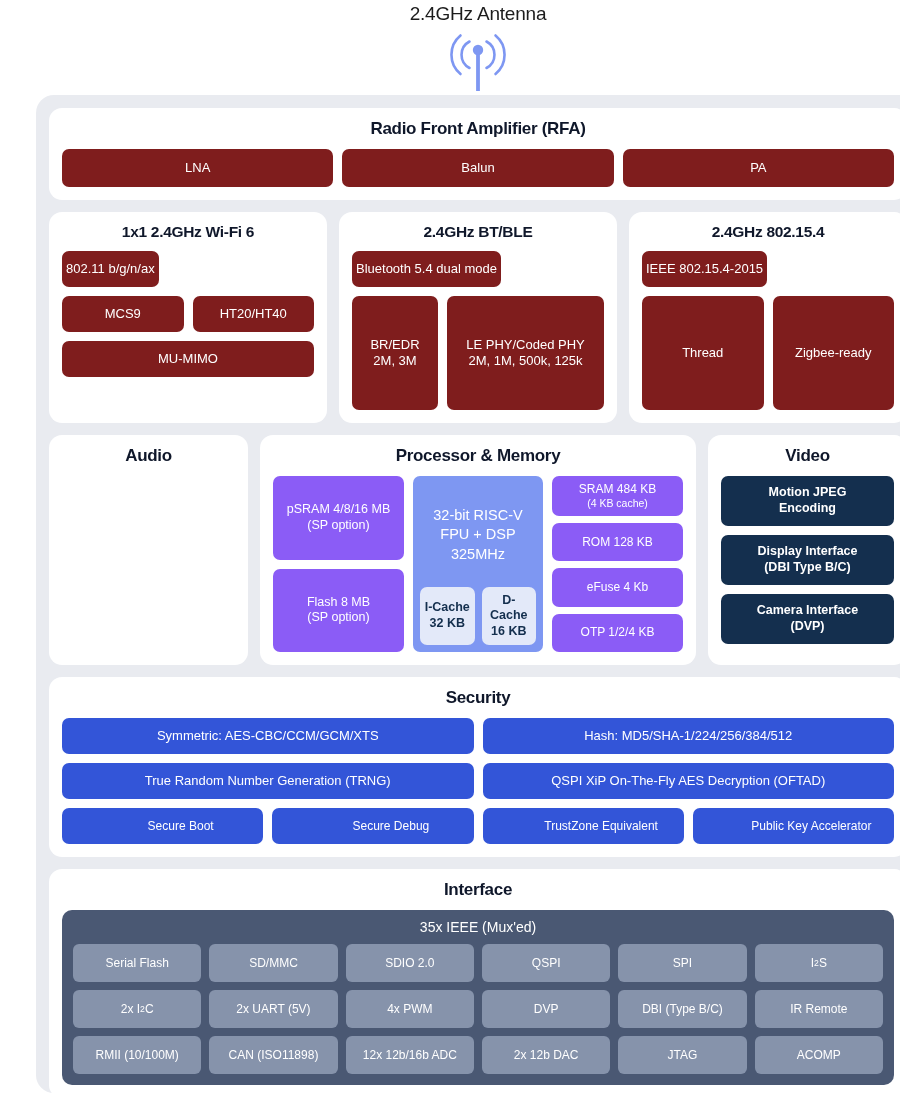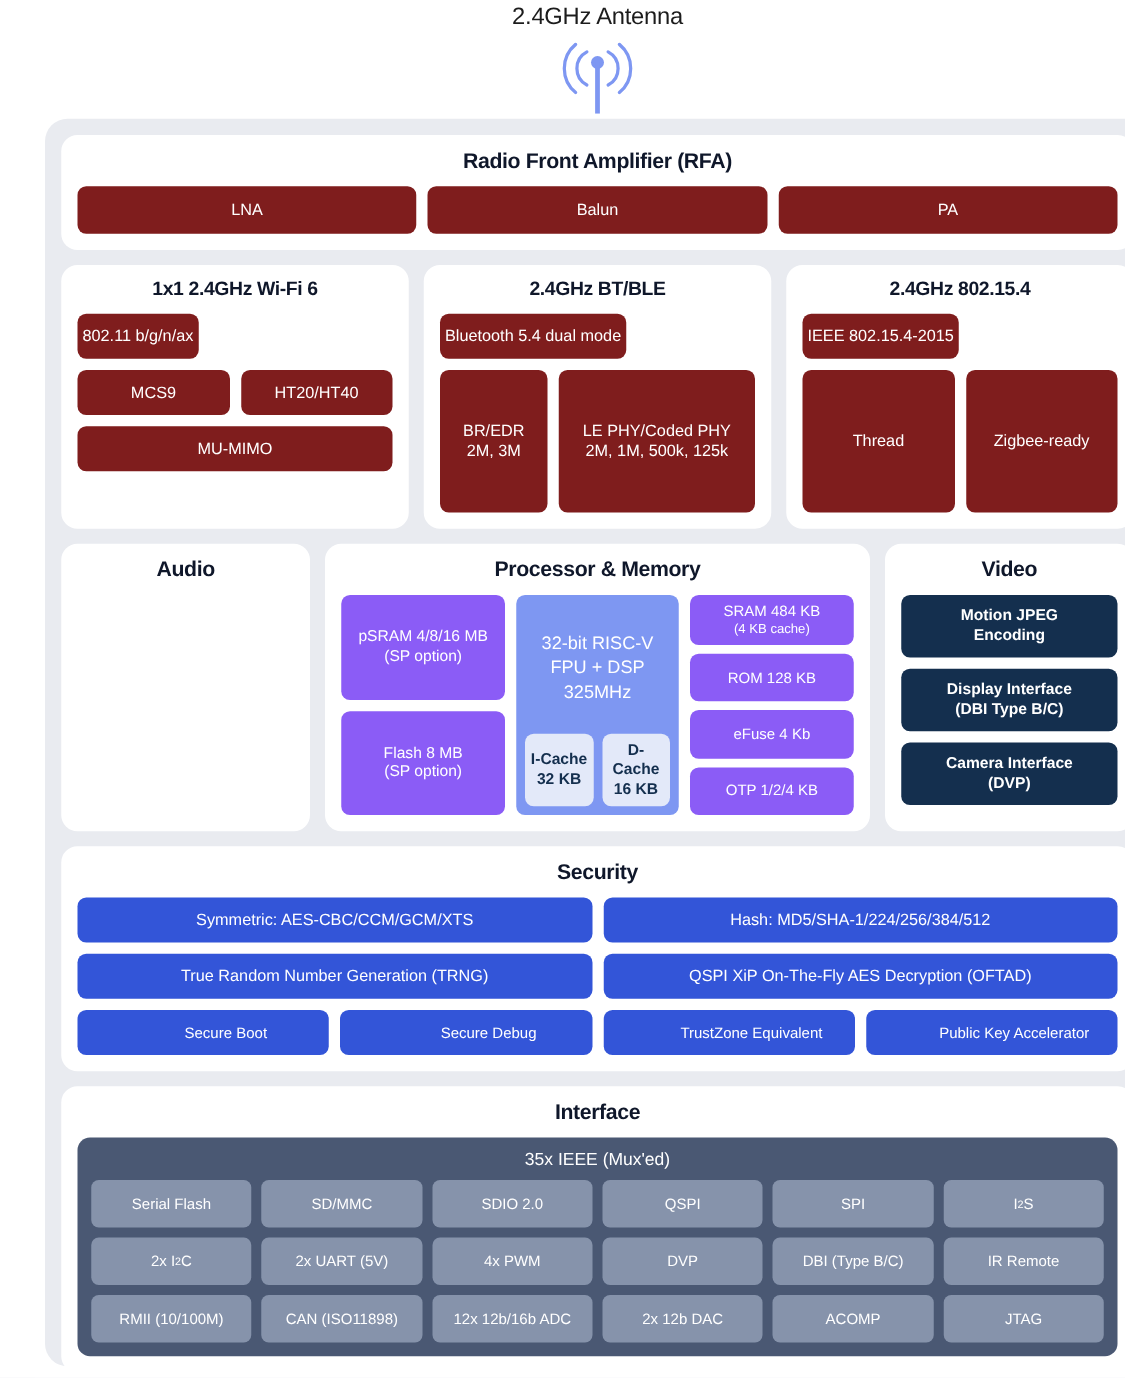--- a/index.html
+++ b/index.html
@@ -295,20 +295,20 @@
           <div class="pill slate gpio-cell">2x UART (5V)</div>
           <div class="pill slate gpio-cell">4x PWM</div>
           <div class="pill slate gpio-cell">DVP</div>
           <div class="pill slate gpio-cell">DBI (Type B/C)</div>
           <div class="pill slate gpio-cell">IR Remote</div>
 
           <div class="pill slate gpio-cell">RMII (10/100M)</div>
           <div class="pill slate gpio-cell">CAN (ISO11898)</div>
           <div class="pill slate gpio-cell">12x 12b/16b ADC</div>
           <div class="pill slate gpio-cell">2x 12b DAC</div>
+          <div class="pill slate gpio-cell">JTAG</div>
           <div class="pill slate gpio-cell">ACOMP</div>
-          <div class="pill slate gpio-cell">JTAG</div>
         </div>
       </div>
     </div>
 
   </div>
 </div>
 
 </body></html>

